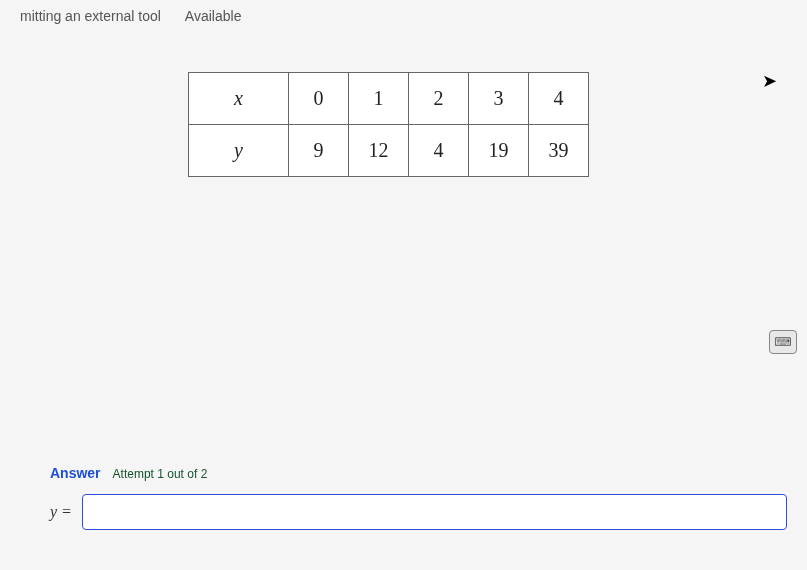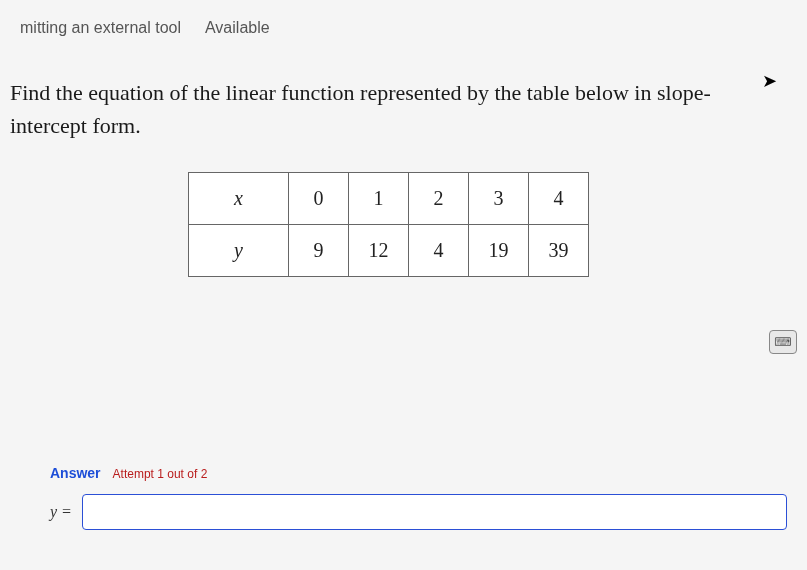--- a/index.html
+++ b/index.html
@@ -8,22 +8,22 @@
       background: #f5f5f5;
       width: 807px;
       height: 570px;
       overflow: hidden;
       position: relative;
       color: #222;
     }
     .top-bar {
       display: flex;
       gap: 24px;
-      padding: 19px 20px;
-      font-size: 16px;
+      padding: 8px 20px;
+      font-size: 14px;
       color: #555;
       font-family: Arial, sans-serif;
     }
     .content {
       padding: 20px 40px 10px 10px;
     }
     .prompt {
       font-size: 22px;
       line-height: 1.5;
       margin-bottom: 30px;
@@ -60,21 +60,21 @@
     }
     .answer-label {
       font-family: Arial, sans-serif;
       font-weight: bold;
       font-size: 14px;
       color: #1d4ed8;
     }
     .attempt-label {
       font-family: Arial, sans-serif;
       font-size: 12px;
-      color: #b91c1c;
+      color: #14532d;
       margin-left: 8px;
     }
     .input-line {
       display: flex;
       align-items: center;
       gap: 10px;
       margin-top: 12px;
     }
     .y-equals {
       font-style: italic;
@@ -131,21 +131,20 @@
 <body>
 
 <div class="top-bar">
   <span>mitting an external tool</span>
   <span>Available</span>
 </div>
 
 <span class="cursor-icon">➤</span>
 
 <div class="content">
-  <p class="prompt">Find the equation of the linear function represented by the table below in slope-intercept form.</p>
 
   <div class="table-wrap">
     <table>
       <tbody>
           <tr>
         <td class="label-cell">x</td>
         <td class="val-cell">0</td>
         <td class="val-cell">1</td>
         <td class="val-cell">2</td>
         <td class="val-cell">3</td>

